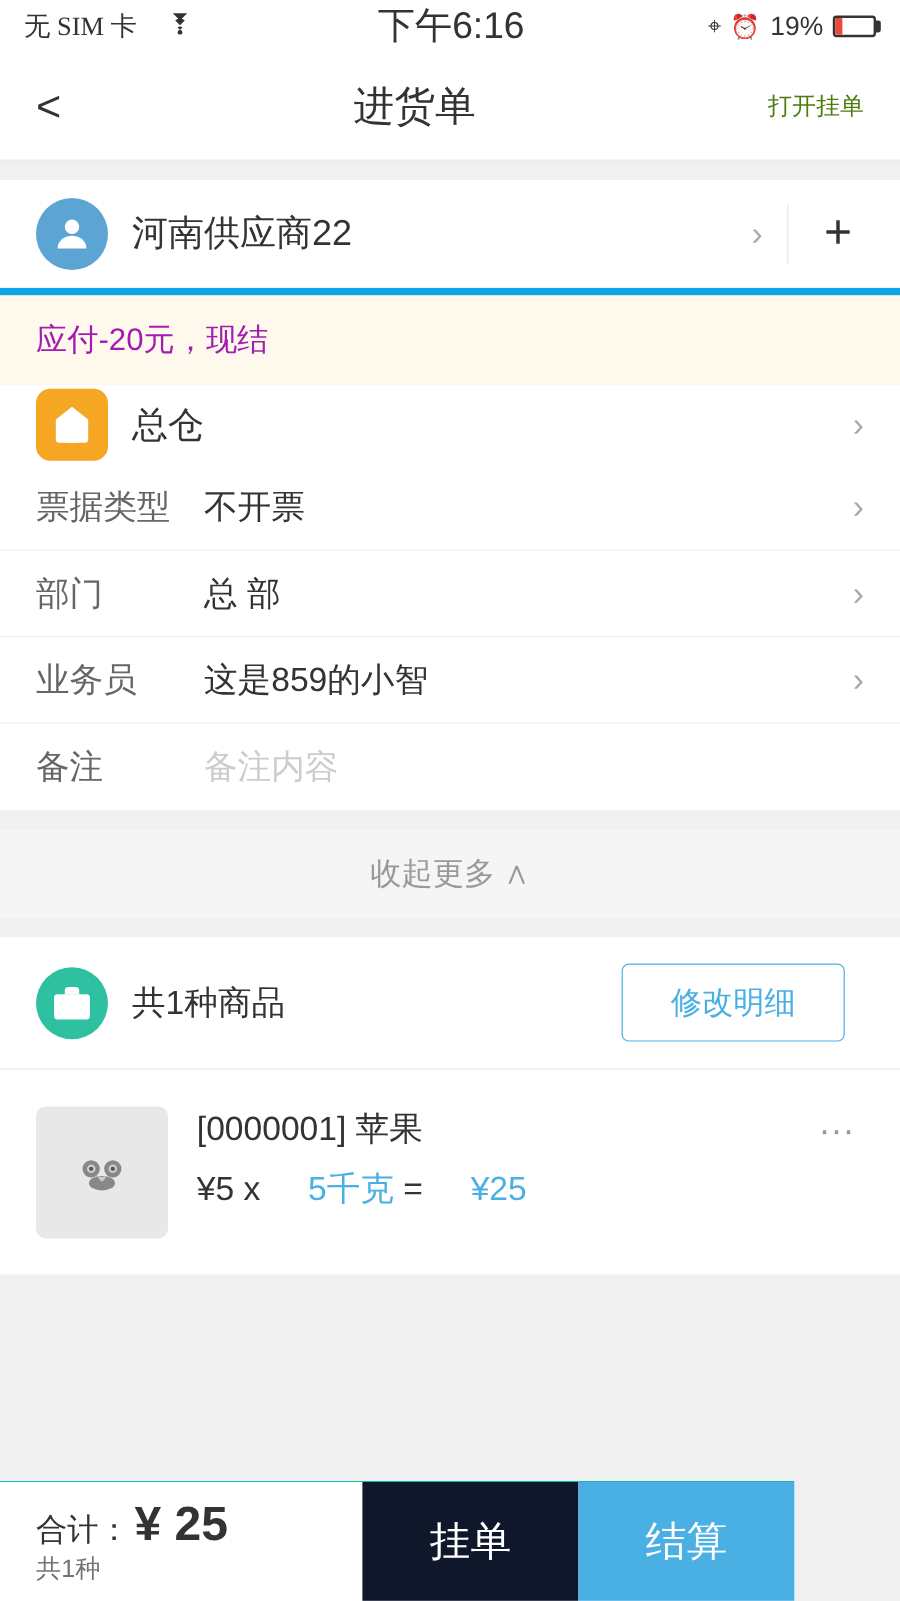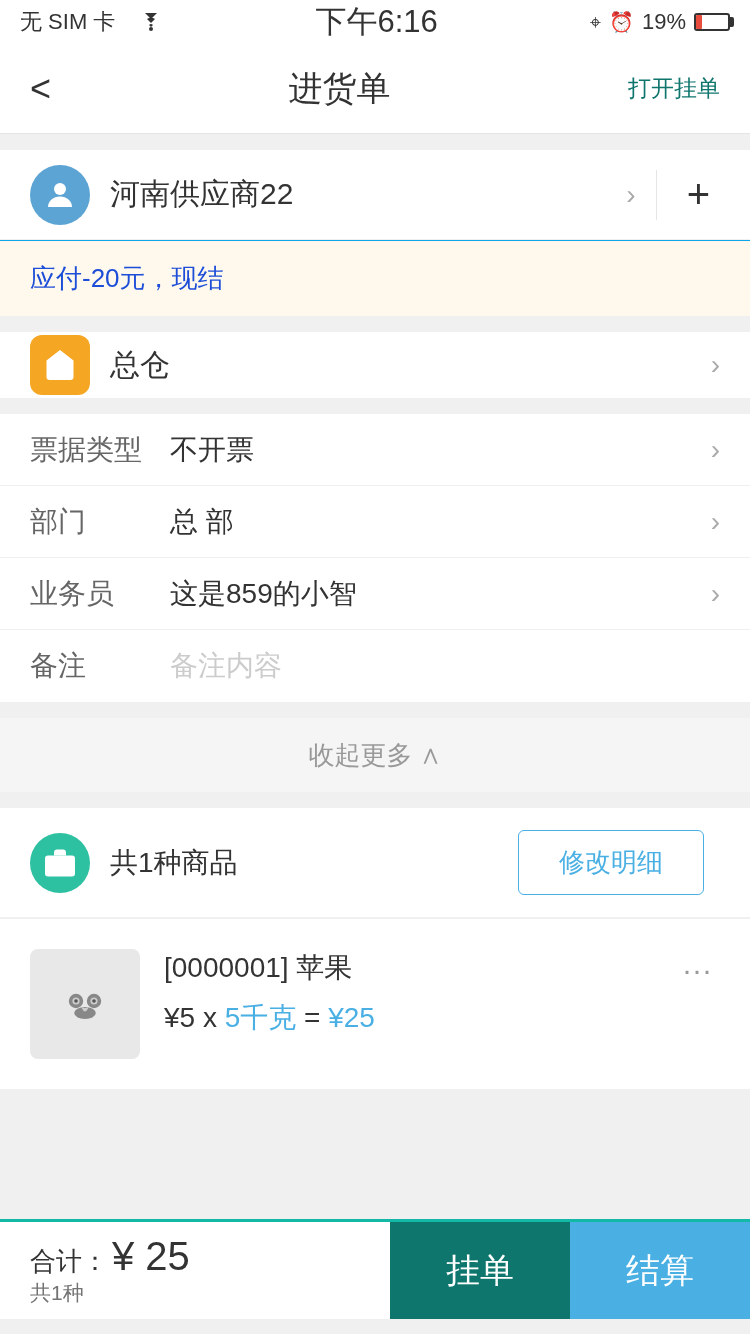--- a/index.html
+++ b/index.html
@@ -18,21 +18,21 @@
       width: 750px;
       height: 44px;
       background: #fff;
       display: flex;
       align-items: center;
       justify-content: space-between;
       padding: 0 20px;
       font-size: 22px;
       color: #333;
     }
-    .status-bar-left { display: flex; align-items: flex-end; gap: 24px; }
+    .status-bar-left { display: flex; align-items: center; gap: 24px; font-family: Liberation Serif, serif; }
     .status-bar-center { font-size: 31px; font-weight: 500; }
     .status-bar-right { display: flex; align-items: center; gap: 8px; font-size: 22px; }
     .battery-icon {
       width: 36px; height: 18px; border: 2px solid #333; border-radius: 3px; position: relative;
       display: inline-flex; align-items: center;
     }
     .battery-icon::after {
       content: '';
       position: absolute; right: -6px; top: 50%; transform: translateY(-50%);
       width: 4px; height: 10px; background: #333; border-radius: 0 2px 2px 0;
@@ -48,29 +48,28 @@
       height: 90px;
       background: #fff;
       display: flex;
       align-items: center;
       justify-content: space-between;
       padding: 0 30px;
       border-bottom: 1px solid #e5e5e5;
     }
     .nav-back { font-size: 36px; color: #333; cursor: pointer; }
     .nav-title { font-size: 34px; font-weight: 500; color: #333; }
-    .nav-action { font-size: 23px; color: #0f766e; cursor: pointer; }
+    .nav-action { font-size: 20px; color: #4d7c0f; cursor: pointer; }
 
     
     .content { background: #f0f0f0; }
 
     
     .card {
       background: #fff;
-      margin-bottom: 16px;
     }
 
     
     .supplier-row {
       display: flex;
       align-items: center;
       padding: 0 30px;
       height: 90px;
       border-bottom: 1px solid #f0f0f0;
     }
@@ -83,22 +82,22 @@
     .supplier-name { flex: 1; font-size: 30px; color: #333; }
     .supplier-divider { width: 1px; height: 50px; background: #e5e5e5; margin: 0 20px; }
     .plus-btn { font-size: 40px; color: #333; cursor: pointer; padding: 10px; }
     .chevron-right { font-size: 28px; color: #aaa; }
 
     
     .payment-hint {
       background: #fff8ed;
       padding: 20px 30px;
       font-size: 26px;
-      color: #1d4ed8;
-      border-top: 1px solid #0ea5e9;
+      color: #a21caf;
+      border-top: 6px solid #0ea5e9;
     }
 
     
     .warehouse-row {
       display: flex;
       align-items: center;
       padding: 0 30px;
       height: 66px;
     }
     .warehouse-icon {
@@ -185,47 +184,47 @@
       gap: 24px;
     }
     .product-thumbnail {
       width: 110px; height: 110px; background: #e8e8e8; border-radius: 8px;
       display: flex; align-items: center; justify-content: center; flex-shrink: 0;
     }
     .product-thumbnail svg { width: 60px; height: 60px; fill: #aaa; }
     .product-info { flex: 1; }
     .product-name { font-size: 28px; color: #333; margin-bottom: 12px; }
     .product-price { font-size: 28px; color: #333; }
-    .product-price .highlight { color: #4ab0e4; }
+    .product-price .highlight { color: #4ab0e4; margin-left: 32px; }
     .more-btn {
       font-size: 30px; color: #999; cursor: pointer; padding: 4px 8px;
       align-self: flex-start;
     }
 
     
     .bottom-bar {
       position: fixed;
-      bottom: 15px;
-      width: 750px;
+      bottom: 0;
+      width: 662px;
       height: 100px;
       display: flex;
       align-items: stretch;
       background: #fff;
-      border-top: 3px solid #14b8a6;
+      border-top: 1px solid #14b8a6;
     }
     .total-section {
       display: flex;
       flex-direction: column;
       justify-content: center;
       padding: 0 30px;
       flex: 1;
     }
     .btn-hang {
       width: 180px;
-      background: #0f766e;
+      background: #0f172a;
       color: #fff;
       font-size: 34px;
       font-weight: 500;
       display: flex;
       align-items: center;
       justify-content: center;
       cursor: pointer;
       border: none;
     }
     .btn-checkout {
@@ -380,19 +379,19 @@
     </div>
   </div>
 
   <div class="bottom-spacer"></div>
 </div>
 
 <div class="bottom-bar">
   <div class="total-section">
     <div style="display:flex;align-items:baseline;gap:4px;">
       <span style="font-size:26px;color:#333;">合计：</span>
-      <span style="font-size:40px;font-weight:normal;color:#333;">¥ 25</span>
+      <span style="font-size:40px;font-weight:bold;color:#333;">¥ 25</span>
     </div>
     <div style="font-size:21px;color:#737373;">共1种</div>
   </div>
   <button class="btn-hang">挂单</button>
   <button class="btn-checkout">结算</button>
 </div>
 
 </body></html>

